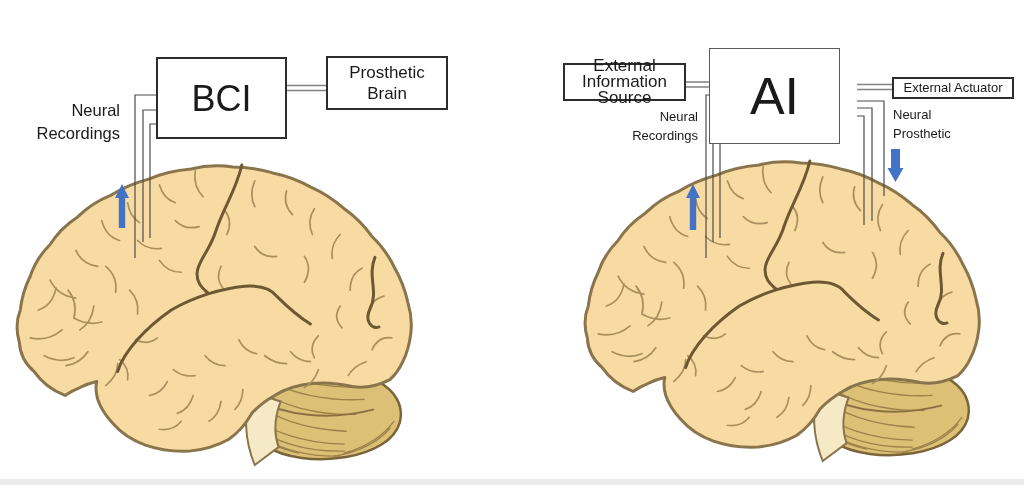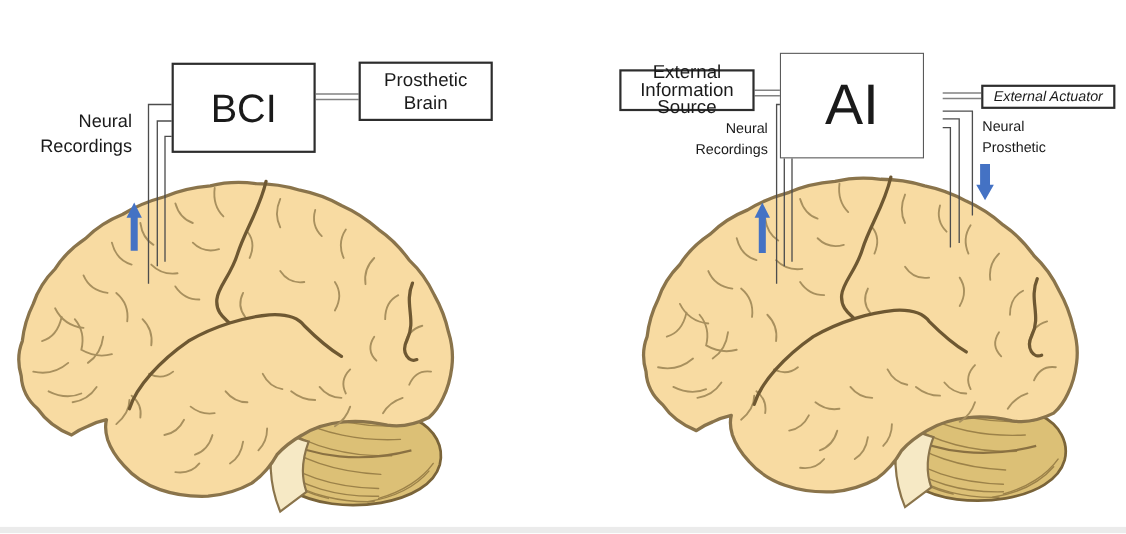--- a/index.html
+++ b/index.html
@@ -11,21 +11,21 @@
   .overlay{position:absolute;left:0;top:0;width:1024px;height:485px;pointer-events:none;}
   .box{
     position:absolute;background:#fff;border:2px solid #2d2d2d;box-sizing:border-box;
     display:flex;flex-direction:column;align-items:center;justify-content:center;
     text-align:center;line-height:1.25;
   }
   .box-bci{left:156px;top:57px;width:131px;height:82px;font-size:36px;justify-content:center;}
   .box-prosthetic{left:326px;top:56px;width:122px;height:54px;font-size:17px;}
   .box-ai{left:709px;top:48px;width:131px;height:96px;font-size:52px;border:1.5px solid #5a5a5a;}
   .box-eis{left:563px;top:63px;width:123px;height:38px;font-size:17px;line-height:16px;}
-  .box-ea{left:892px;top:77px;width:122px;height:22px;font-size:13px;font-style:italic;}
+  .box-ea{left:892px;top:77px;width:122px;height:22px;font-size:13px;}
   .lbl{position:absolute;}
   .lbl span{display:block;}
   .title{left:645px;top:7px;width:300px;text-align:center;font-size:22px;font-weight:700;color:#000;}
   .nr-left{left:16px;top:99px;width:104px;text-align:right;font-size:16.5px;line-height:23px;}
   .nr-right{left:616px;top:107px;width:82px;text-align:right;font-size:13px;line-height:19px;}
   .ns-right{left:893px;top:105px;width:90px;text-align:left;font-size:13px;line-height:19px;}
   .bottom-strip{position:absolute;left:0;bottom:0;width:1024px;height:6px;background:#ebebeb;}
 </style>
 </head>
 <body>

